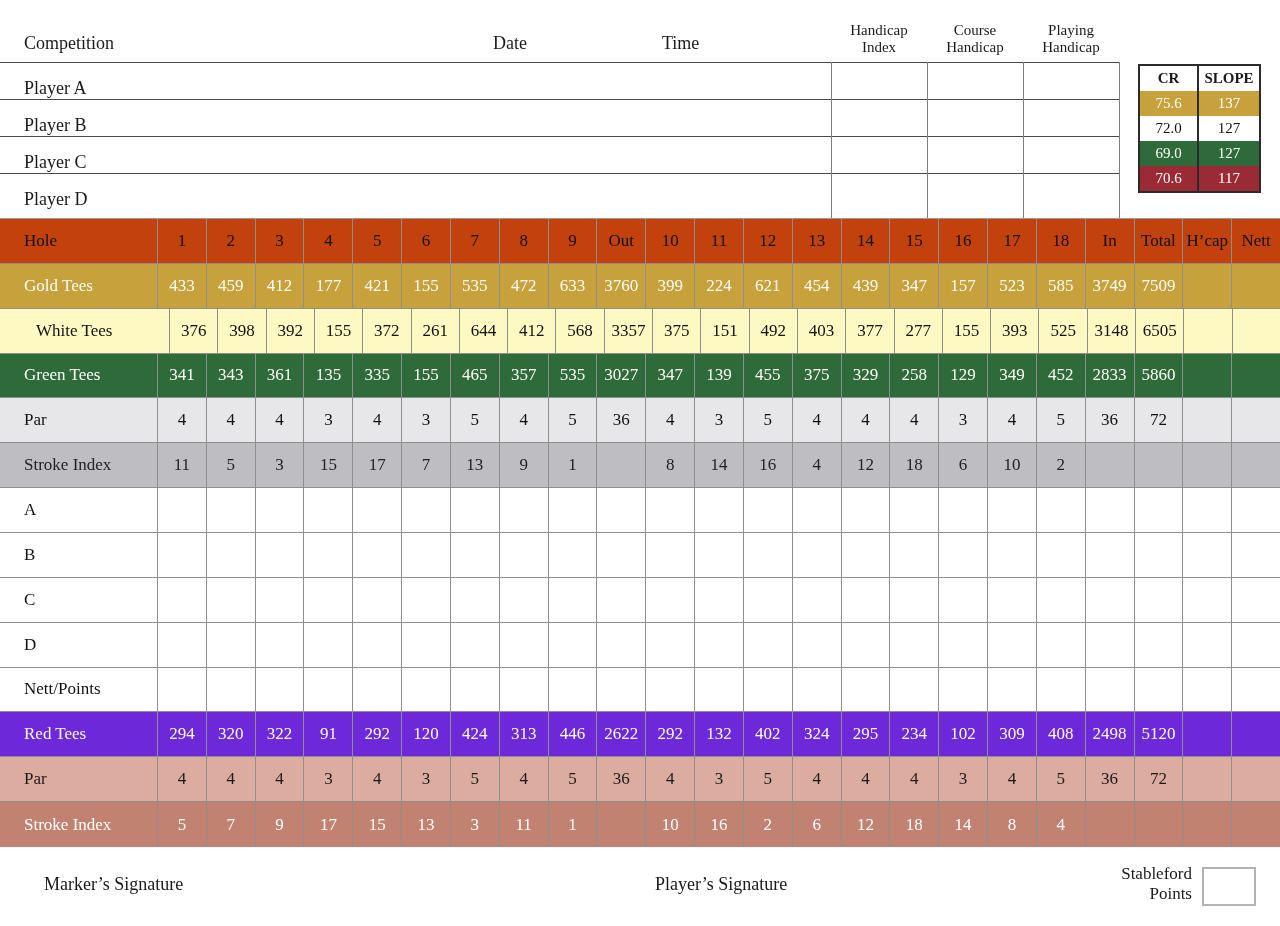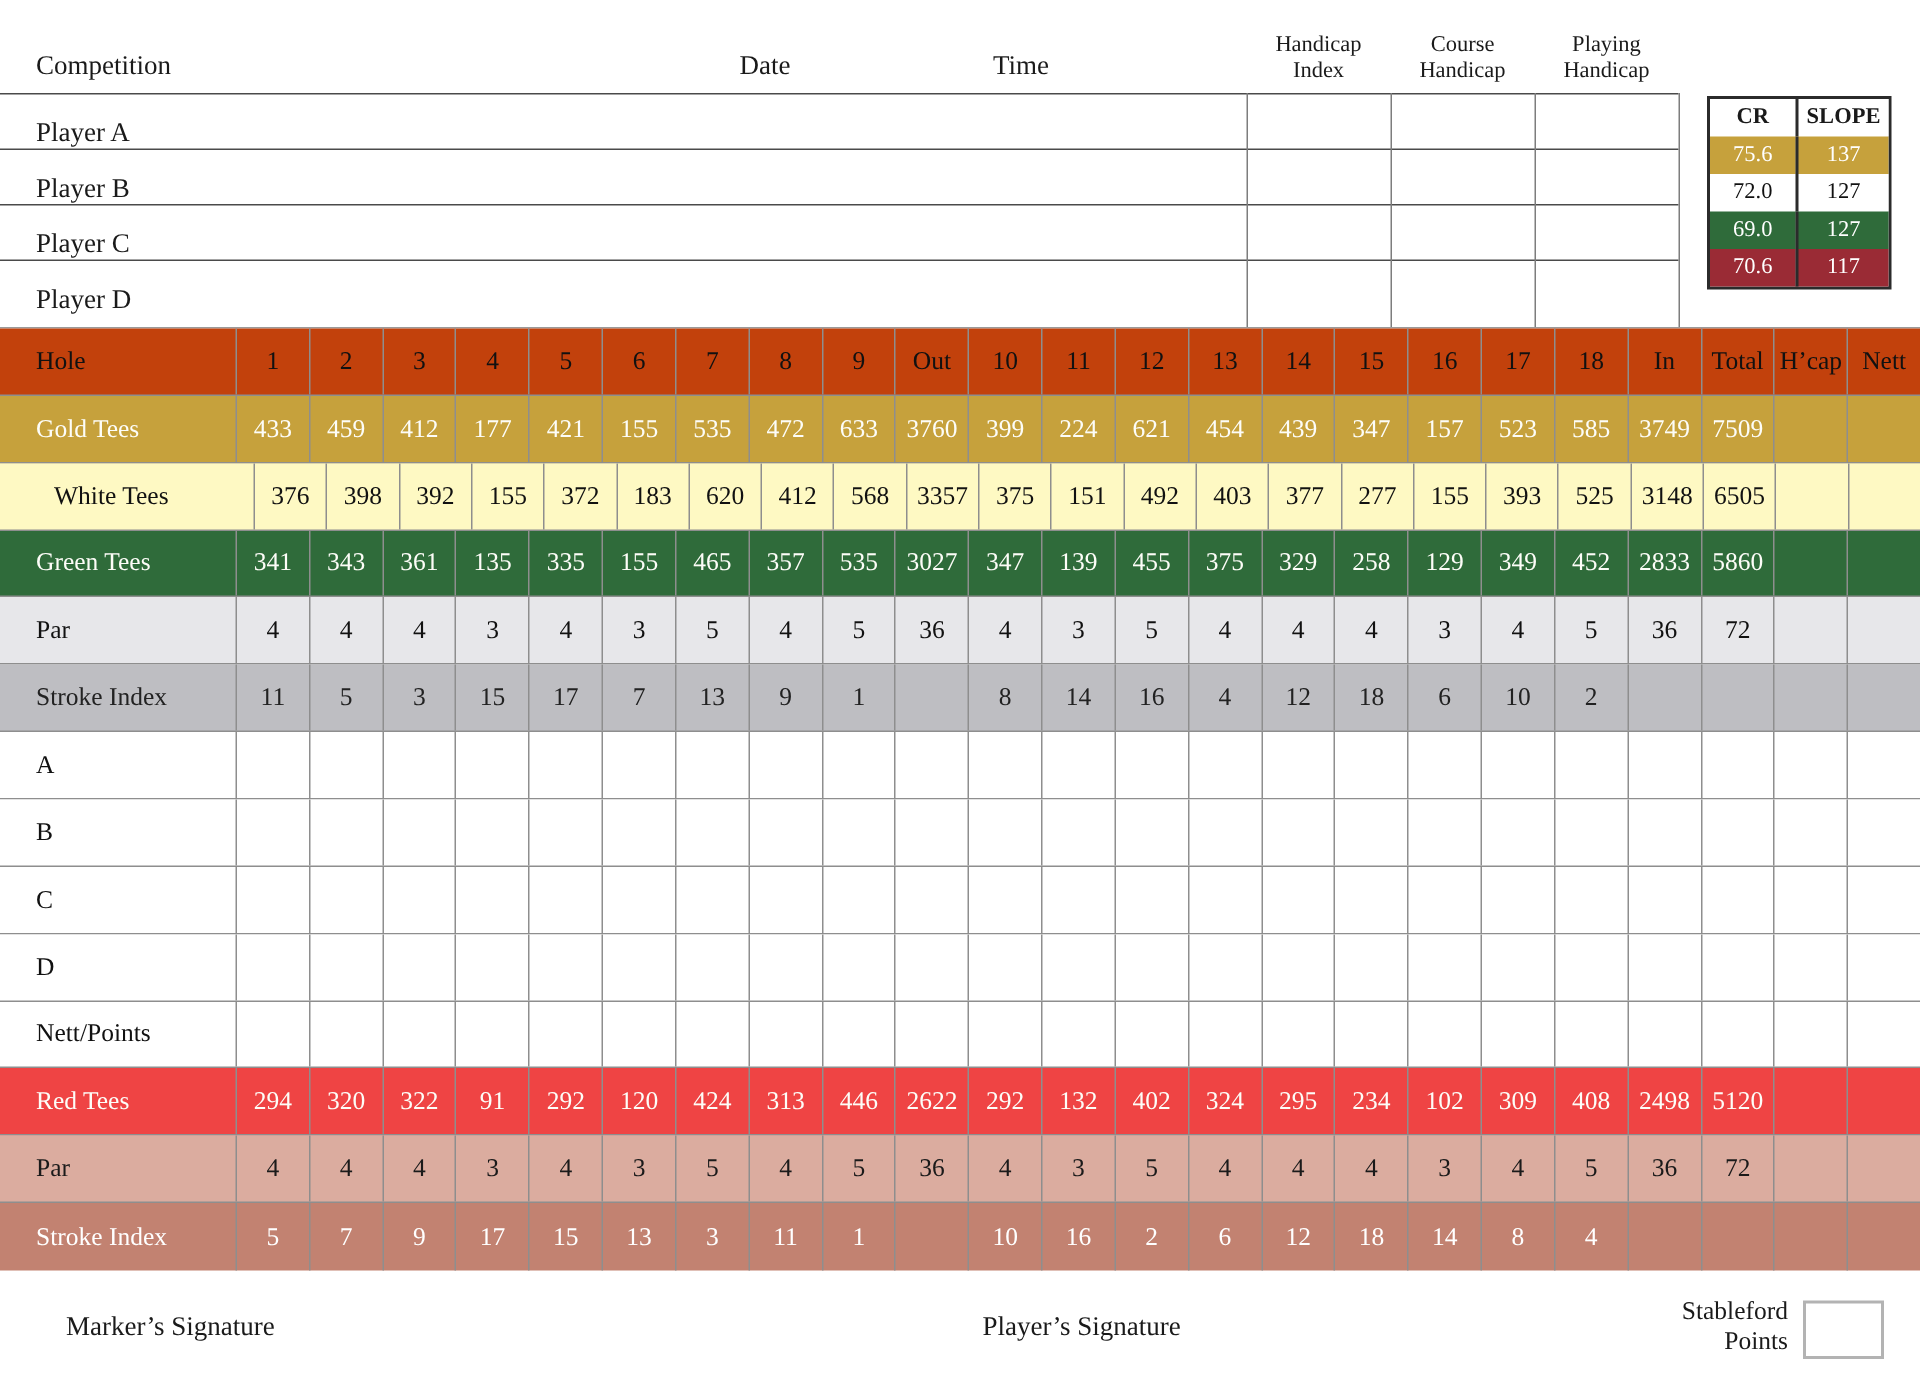--- a/index.html
+++ b/index.html
@@ -36,21 +36,21 @@
   .trow:last-child{border-bottom:none;}
   .cell{display:flex;align-items:center;justify-content:center;font-size:17px;border-left:1px solid #8e8e8e;overflow:hidden;}
   .cell.label{justify-content:flex-start;padding-left:24px;border-left:none;}
   .row-hole{background:#c2410c;color:#111;}
   .row-gold{background:#C6A13C;color:#fdfdf8;}
   .row-white{background:#fef9c3;color:#111;padding-left:12px;}
   .row-green{background:#2F6B3A;color:#fdfdf8;}
   .row-par{background:#E7E7EA;color:#111;}
   .row-si{background:#BEBEC2;color:#222;}
   .row-blank{background:#ffffff;color:#111;}
-  .row-red{background:#ef4444;color:#fdfdf8;}
+  .row-red{background:#6d28d9;color:#fdfdf8;}
   .row-redpar{background:#DBAC9F;color:#1a1a1a;}
   .row-redsi{background:#C28271;color:#fff;}
   
   .sig{position:absolute;font-size:18px;top:874px;white-space:nowrap;}
   .sig-marker{left:24px;margin-left:20px;}
   .sig-player{left:655px;}
   .stableford{position:absolute;right:88px;top:864px;text-align:right;font-size:17px;line-height:20px;}
   .stable-box{position:absolute;left:1202px;top:867px;width:50px;height:35px;background:#fff;border:2px solid #b3b3b3;}
 </style>
 </head>
@@ -176,22 +176,22 @@
         <div class="cell"></div>
         <div class="cell"></div>
       </div>
       <div class="trow row-white">
         <div class="cell label">White Tees</div>
         <div class="cell">376</div>
         <div class="cell">398</div>
         <div class="cell">392</div>
         <div class="cell">155</div>
         <div class="cell">372</div>
-        <div class="cell">183</div>
-        <div class="cell">620</div>
+        <div class="cell">261</div>
+        <div class="cell">644</div>
         <div class="cell">412</div>
         <div class="cell">568</div>
         <div class="cell">3357</div>
         <div class="cell">375</div>
         <div class="cell">151</div>
         <div class="cell">492</div>
         <div class="cell">403</div>
         <div class="cell">377</div>
         <div class="cell">277</div>
         <div class="cell">155</div>

